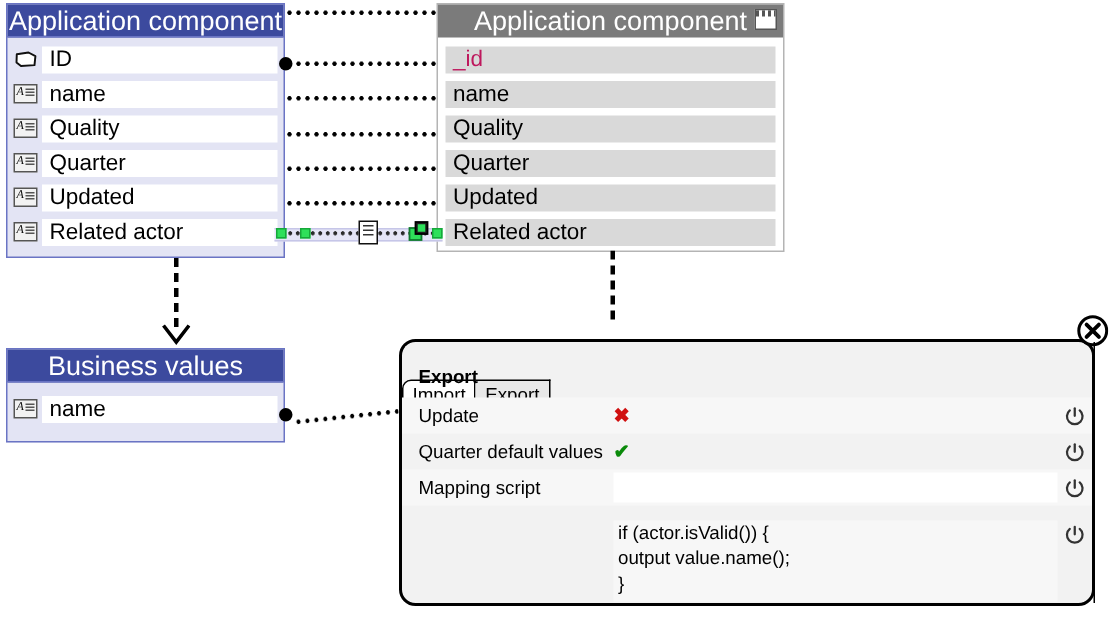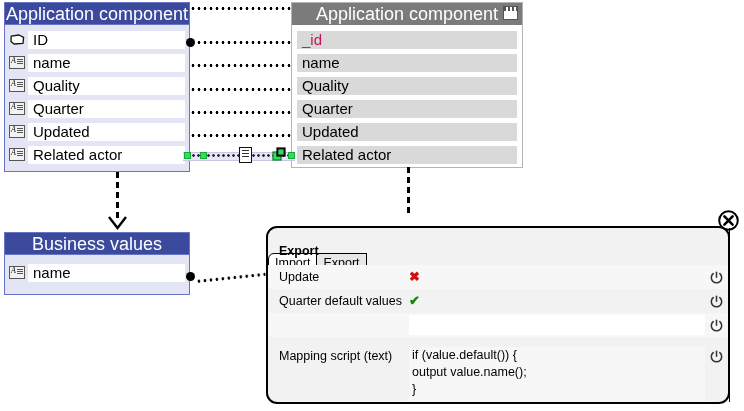--- a/index.html
+++ b/index.html
@@ -286,30 +286,30 @@
 
   <div class="drow" style="left:279px;top:294px;">
     <span class="dlabel" style="display:inline-block;width:130px;">Quarter default values</span>
     <span class="mark-v">✔</span>
   </div>
   <svg class="pwr" style="left:710px;top:295px;">
     <path d="M6.5 1.2 L6.5 6.2" stroke="#333" stroke-width="1.5" stroke-linecap="round"></path>
     <path d="M3.2 2.6 A5.2 5.2 0 1 0 9.8 2.6" fill="none" stroke="#333" stroke-width="1.5" stroke-linecap="round"></path>
   </svg>
 
+  <div class="drow" style="left:279px;top:318px;">
+    <span class="dlabel" style="display:inline-block;width:130px;">Mapping script</span>
+  </div>
   <div class="dval input" style="position:absolute;left:409px;top:315px;width:296px;height:20px;"></div>
   <svg class="pwr" style="left:710px;top:319px;">
     <path d="M6.5 1.2 L6.5 6.2" stroke="#333" stroke-width="1.5" stroke-linecap="round"></path>
     <path d="M3.2 2.6 A5.2 5.2 0 1 0 9.8 2.6" fill="none" stroke="#333" stroke-width="1.5" stroke-linecap="round"></path>
   </svg>
 
-  <div class="drow" style="left:279px;top:349px;">
-    <span class="dlabel" style="display:inline-block;width:130px;">Mapping script (text)</span>
-  </div>
-  <div class="dval code" style="position:absolute;left:409px;top:347px;width:296px;height:54px;">if (value.default()) {
+  <div class="dval code" style="position:absolute;left:409px;top:347px;width:296px;height:54px;">if (actor.isValid()) {
 output value.name();
 }</div>
   <svg class="pwr" style="left:710px;top:350px;">
     <path d="M6.5 1.2 L6.5 6.2" stroke="#333" stroke-width="1.5" stroke-linecap="round"></path>
     <path d="M3.2 2.6 A5.2 5.2 0 1 0 9.8 2.6" fill="none" stroke="#333" stroke-width="1.5" stroke-linecap="round"></path>
   </svg>
 
   <div class="thinv" style="left:729px;top:228px;height:174px;"></div>
 
 </div>

